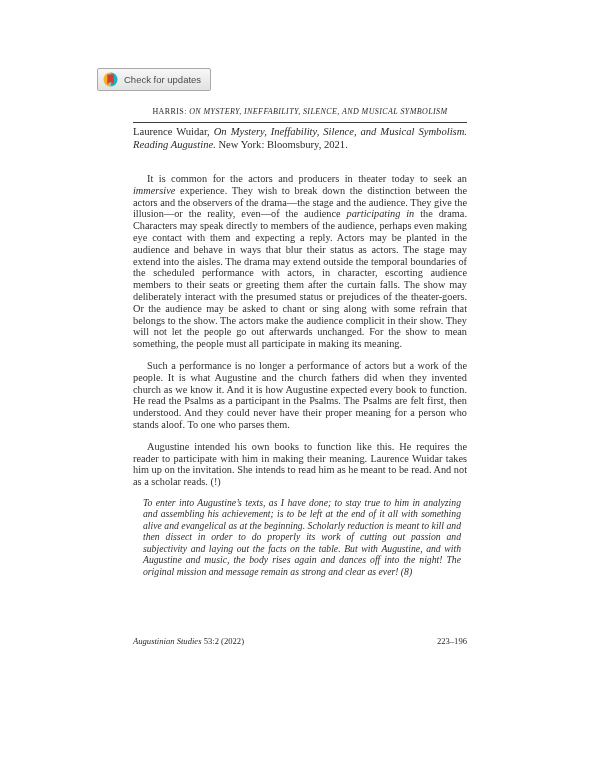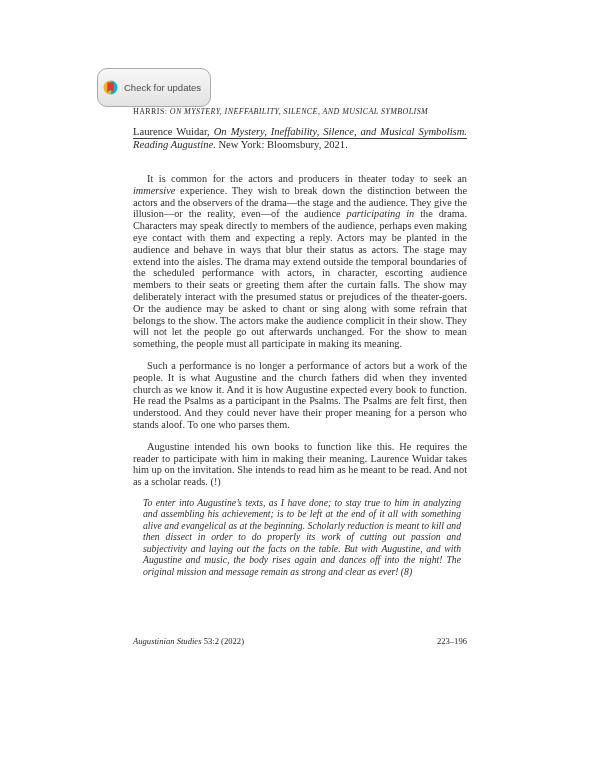--- a/index.html
+++ b/index.html
@@ -9,45 +9,45 @@
     width: 600px; height: 776px;
     background: #ffffff;
     font-family: "Liberation Serif", serif;
     color: #2e2e2e;
   }
 
   
   .crossmark-btn {
     position: absolute;
     left: 97px; top: 68px;
-    height: 39px;
+    height: 23px;
     display: inline-flex;
     align-items: center;
     gap: 6px;
     padding: 0 9px 0 5px;
     background: linear-gradient(#f7f7f7, #e2e2e2);
     border: 1px solid #a9a9a9;
-    border-radius: 10px;
+    border-radius: 2px;
     cursor: pointer;
   }
   .crossmark-btn .label {
     font-family: "Liberation Sans", sans-serif;
     font-size: 9.5px;
     color: #4a4a4a;
   }
   .crossmark-icon { width: 15px; height: 15px; display: block; }
 
   
   .running-head-wrap {
     position: absolute;
     left: 133px; top : 100px;
     width: 334px;
-    text-align: left;
+    text-align: center;
     border-bottom: 1.6px solid #3c3c3c;
-    padding-bottom: 20px;
+    padding-bottom: 4px;
   }
   .running-head-wrap .rh {
     font-size: 8px;
     letter-spacing: 0.4px;
     color: #2a2a2a;
     white-space: nowrap;
   }
   .rh-title { font-style: italic; }
 
   

